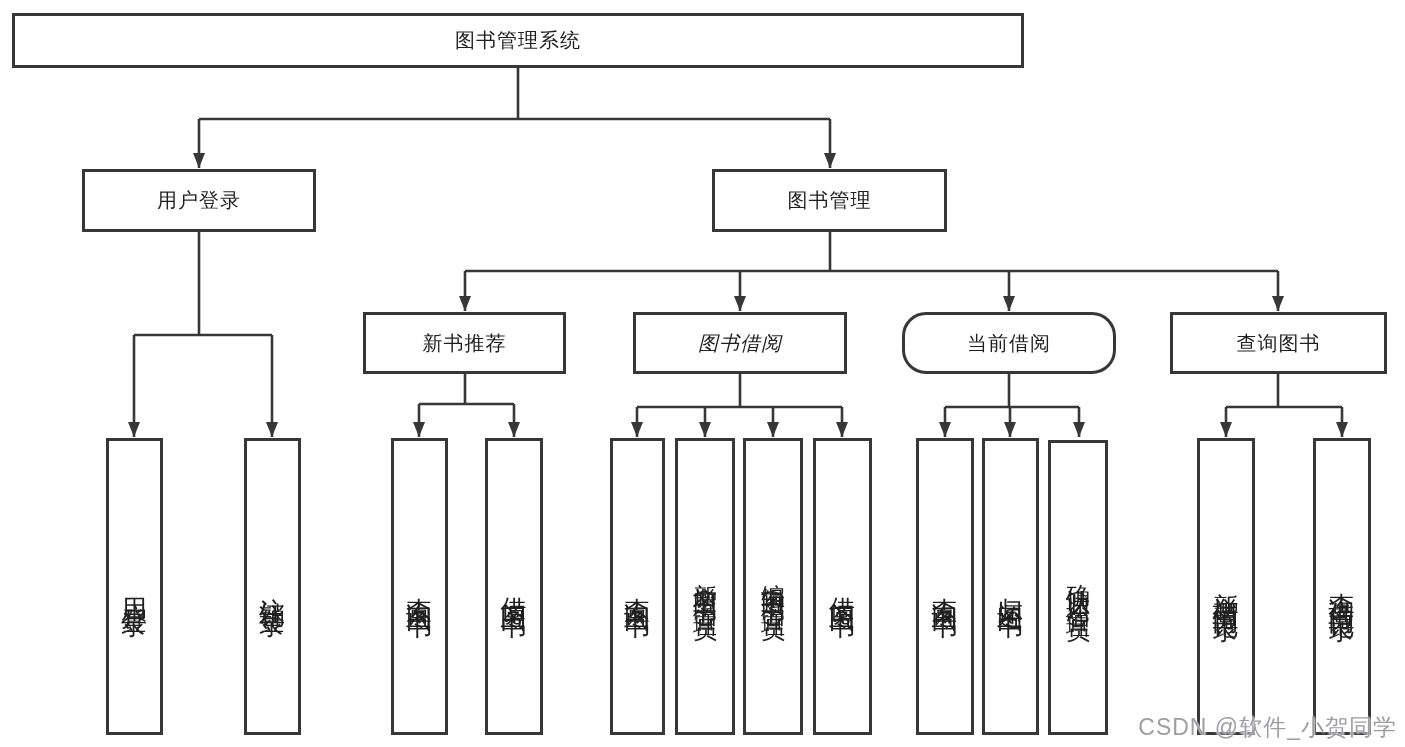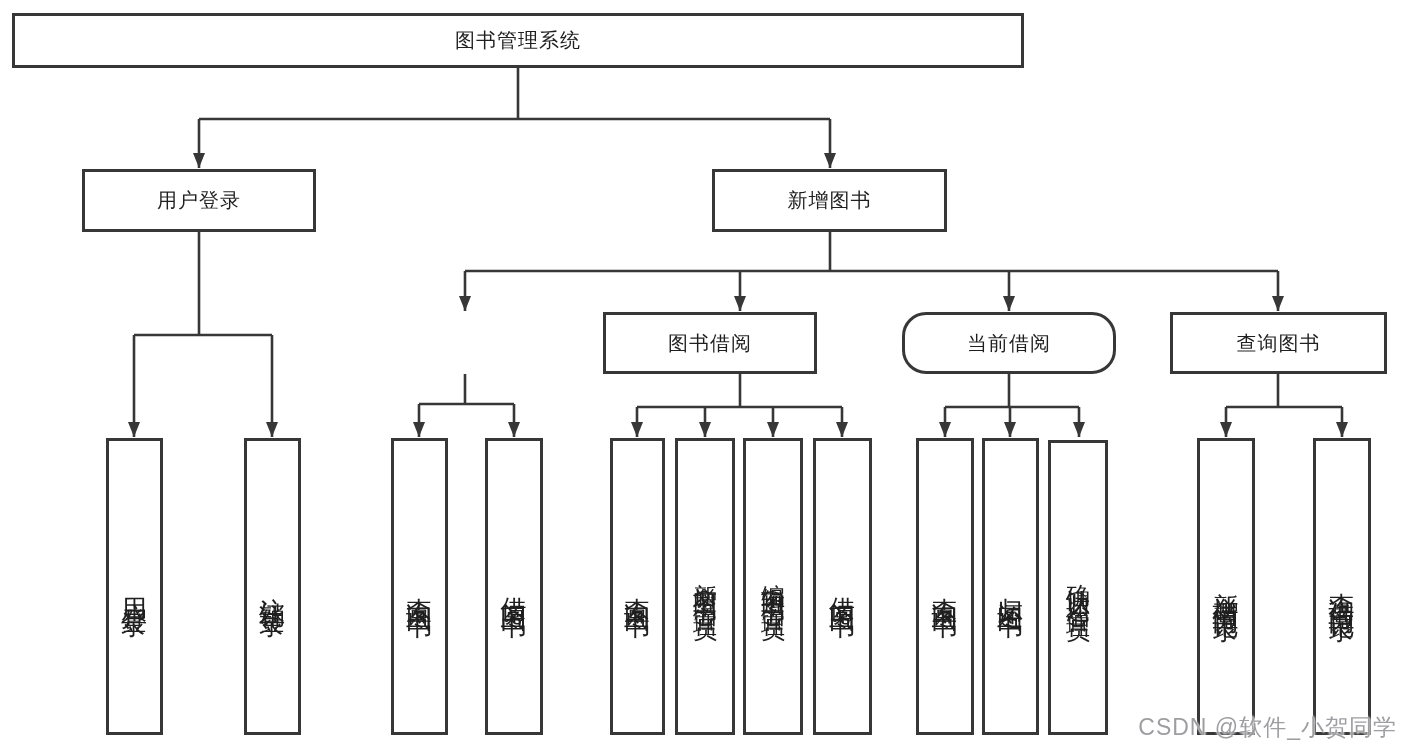--- a/index.html
+++ b/index.html
@@ -137,24 +137,27 @@
   </svg>
 
   <div class="node h" style="left:12px; top:13px; width:1012px; height:55px;">
     <span>图书管理系统</span>
   </div>
 
   <div class="node h" style="left:82px; top:169px; width:234px; height:63px;">
     <span>用户登录</span>
   </div>
   <div class="node h" style="left:712px; top:169px; width:235px; height:63px;">
-    <span>新增图书</span>
-  </div>
-
-  <div class="node h" style="left:603px; top:312px; width:214px; height:62px;">
+    <span>图书管理</span>
+  </div>
+
+  <div class="node h" style="left:363px; top:312px; width:203px; height:62px;">
+    <span>新书推荐</span>
+  </div>
+  <div class="node h" style="left:633px; top:312px; width:214px; height:62px;font-style:italic;">
     <span>图书借阅</span>
   </div>
   <div class="node h" style="left:902px; top:312px; width:214px; height:62px;border-radius:24px;">
     <span>当前借阅</span>
   </div>
   <div class="node h" style="left:1170px; top:312px; width:217px; height:62px;">
     <span>查询图书</span>
   </div>
 
   <div class="node v" style="left:106px; top:438px; width:57px; height:297px;">

